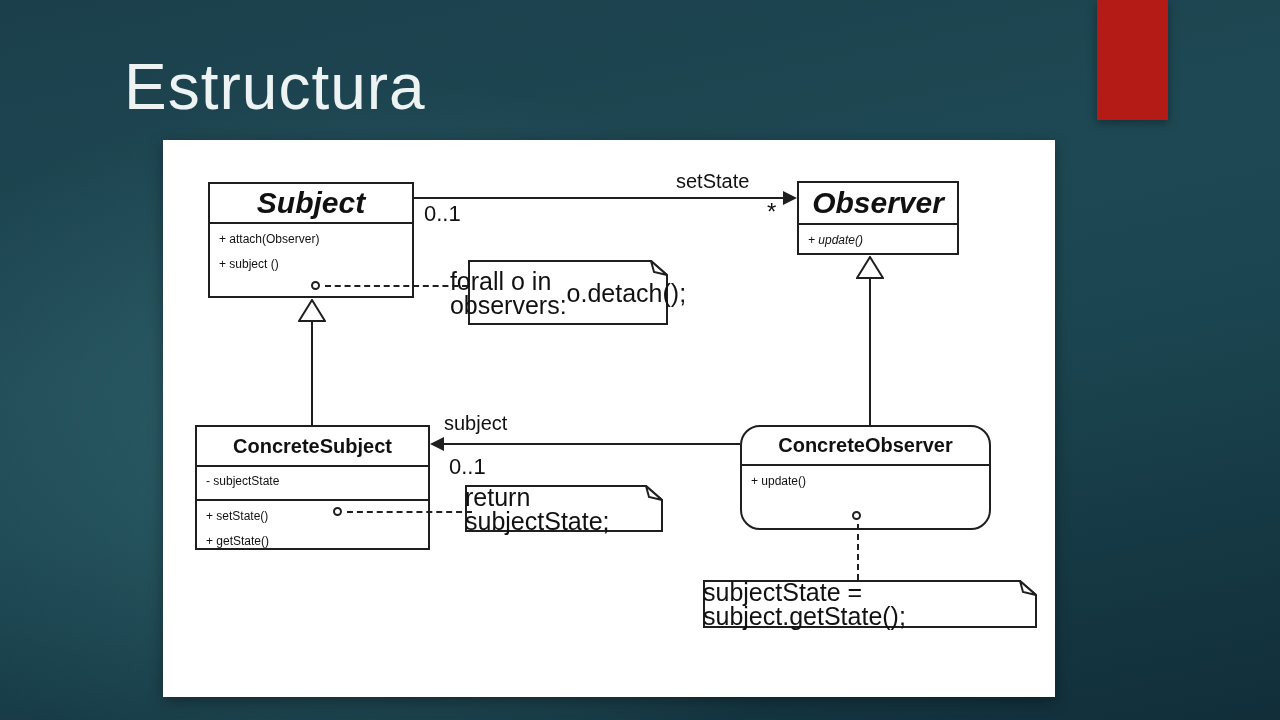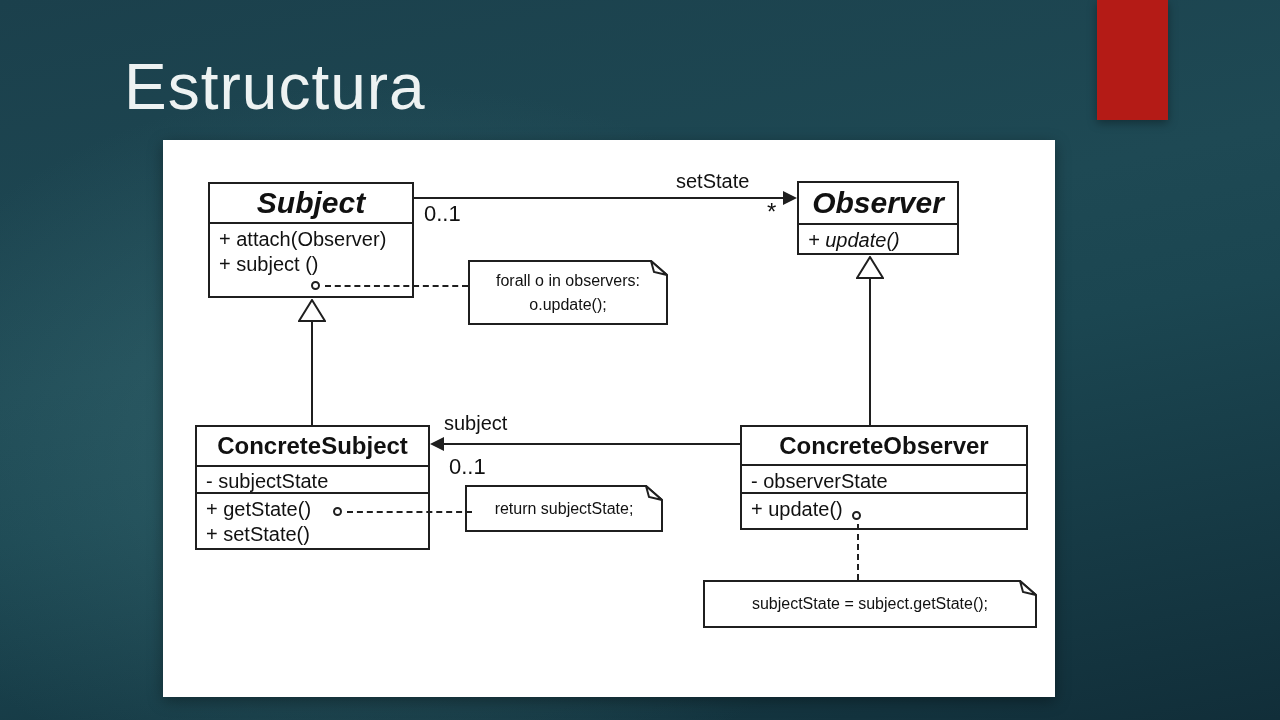--- a/index.html
+++ b/index.html
@@ -28,35 +28,35 @@
   .panel {
     position:absolute; left:163px; top:140px; width:892px; height:557px;
     background:#ffffff; box-shadow:0 4px 14px rgba(0,0,0,0.35);
   }
   .panel * { color:#111; }
 
   
   .uml-box { position:absolute; background:#fff; border:2px solid #1f1f1f; z-index:1; }
   .uml-title {
     display:flex; align-items:center; justify-content:center;
-    font-weight:bold; font-size:24px;
+    font-weight:bold; font-size:20px;
   }
   .uml-title.abstract { font-style:italic; font-size:30px; }
-  .uml-members { border-top:2px solid #1f1f1f; padding:3px 0 0 9px; font-size:20px; line-height:25px; }
+  .uml-members { border-top:2px solid #1f1f1f; padding:3px 0 0 9px; font-size:12px; line-height:25px; }
   .uml-members.italic { font-style:italic; }
 
   .box-subject  { left:45px;  top:42px;  width:206px; height:116px; }
   .box-subject .uml-title { height:38px; }
   .box-observer { left:634px; top:41px;  width:162px; height:74px; }
   .box-observer .uml-title { height:40px; }
   .box-csubject { left:32px;  top:285px; width:235px; height:125px; }
   .box-csubject .uml-title { height:38px; }
-  .box-csubject .attrs { height:27px; padding-top:2px; }
+  .box-csubject .attrs { height:34px; padding-top:2px; }
   .box-csubject .meths { height:58px; }
-  .box-cobserver { left:577px; top:285px; width:288px; height:105px; }
+  .box-cobserver { left:577px; top:285px; width:251px; height:105px;border-radius:20px; }
   .box-cobserver .uml-title { height:37px; }
   .box-cobserver .attrs { height:28px; padding-top:3px; }
   .box-cobserver .meths { height:38px; }
 
   
   .hline { position:absolute; height:2px; background:#1f1f1f; z-index:2; }
   .vline { position:absolute; width:2px;  background:#1f1f1f; z-index:2; }
   .line-observers { left:251px; top:57px;  width:371px; }
   .line-subject   { left:279px; top:303px; width:298px; }
   .arrow { position:absolute; width:0; height:0; z-index:2; }
@@ -82,22 +82,22 @@
   .circ-update   { left:689px; top:371px; }
   .dash-h { position:absolute; border-top:2px dashed #1f1f1f; z-index:3; }
   .dash-v { position:absolute; border-left:2px dashed #1f1f1f; z-index:3; }
   .dash-notify   { left:162px; top:145px; width:143px; }
   .dash-getstate { left:184px; top:371px; width:125px; }
   .dash-update   { left:694px; top:384px; height:56px; }
 
   
   .note { position:absolute; z-index:2; }
   .note svg { position:absolute; left:0; top:0; }
-  .note-text { position:absolute; inset:0; display:flex; flex-direction:column;
-    align-items:center; justify-content:center; font-size:16px; line-height:24px; }
+  .note-text { position:absolute; inset:0; display:flex; 
+    align-items:center; justify-content:center; font-size:25px; line-height:24px; }
   .note-notify   { left:305px; top:120px; width:200px; height:65px; }
   .note-getstate { left:302px; top:345px; width:198px; height:47px; }
   .note-update   { left:540px; top:440px; width:334px; height:48px; }
 
   
   .lbl { position:absolute; font-size:20px; z-index:2; white-space:nowrap; }
   .lbl-observers { left:513px; top:30px; }
   .lbl-mult-star { left:604px; top:58px; font-size:24px; }
   .lbl-mult-top  { left:261px; top:61px; font-size:22px; }
   .lbl-subject   { left:281px; top:272px; }
@@ -128,30 +128,27 @@
         <div>+ update()</div>
       </div>
     </div>
 
     <div class="uml-box box-csubject">
       <div class="uml-title">ConcreteSubject</div>
       <div class="uml-members attrs">
         <div>- subjectState</div>
       </div>
       <div class="uml-members meths">
+        <div>+ setState()</div>
         <div>+ getState()</div>
-        <div>+ setState()</div>
       </div>
     </div>
 
     <div class="uml-box box-cobserver">
       <div class="uml-title">ConcreteObserver</div>
-      <div class="uml-members attrs">
-        <div>- observerState</div>
-      </div>
       <div class="uml-members meths">
         <div>+ update()</div>
       </div>
     </div>
 
     <div class="hline line-observers"></div>
     <div class="arrow arrow-right"></div>
     <div class="lbl lbl-observers">setState</div>
     <div class="lbl lbl-mult-top">0..1</div>
     <div class="lbl lbl-mult-star">*</div>
@@ -178,21 +175,21 @@
     <div class="conn-circle circ-update"></div>
     <div class="dash-v dash-update"></div>
 
     <div class="note note-notify">
       <svg width="200" height="65">
         <polygon points="1,1 183,1 199,15 199,64 1,64" fill="#ffffff" stroke="#1f1f1f" stroke-width="2"></polygon>
         <polygon points="183,1 186,12 199,15" fill="#ffffff" stroke="#1f1f1f" stroke-width="2"></polygon>
       </svg>
       <div class="note-text">
         <div>forall o in observers:</div>
-        <div>o.update();</div>
+        <div>o.detach();</div>
       </div>
     </div>
 
     <div class="note note-getstate">
       <svg width="198" height="47">
         <polygon points="1,1 181,1 197,15 197,46 1,46" fill="#ffffff" stroke="#1f1f1f" stroke-width="2"></polygon>
         <polygon points="181,1 184,12 197,15" fill="#ffffff" stroke="#1f1f1f" stroke-width="2"></polygon>
       </svg>
       <div class="note-text">
         <div>return subjectState;</div>

